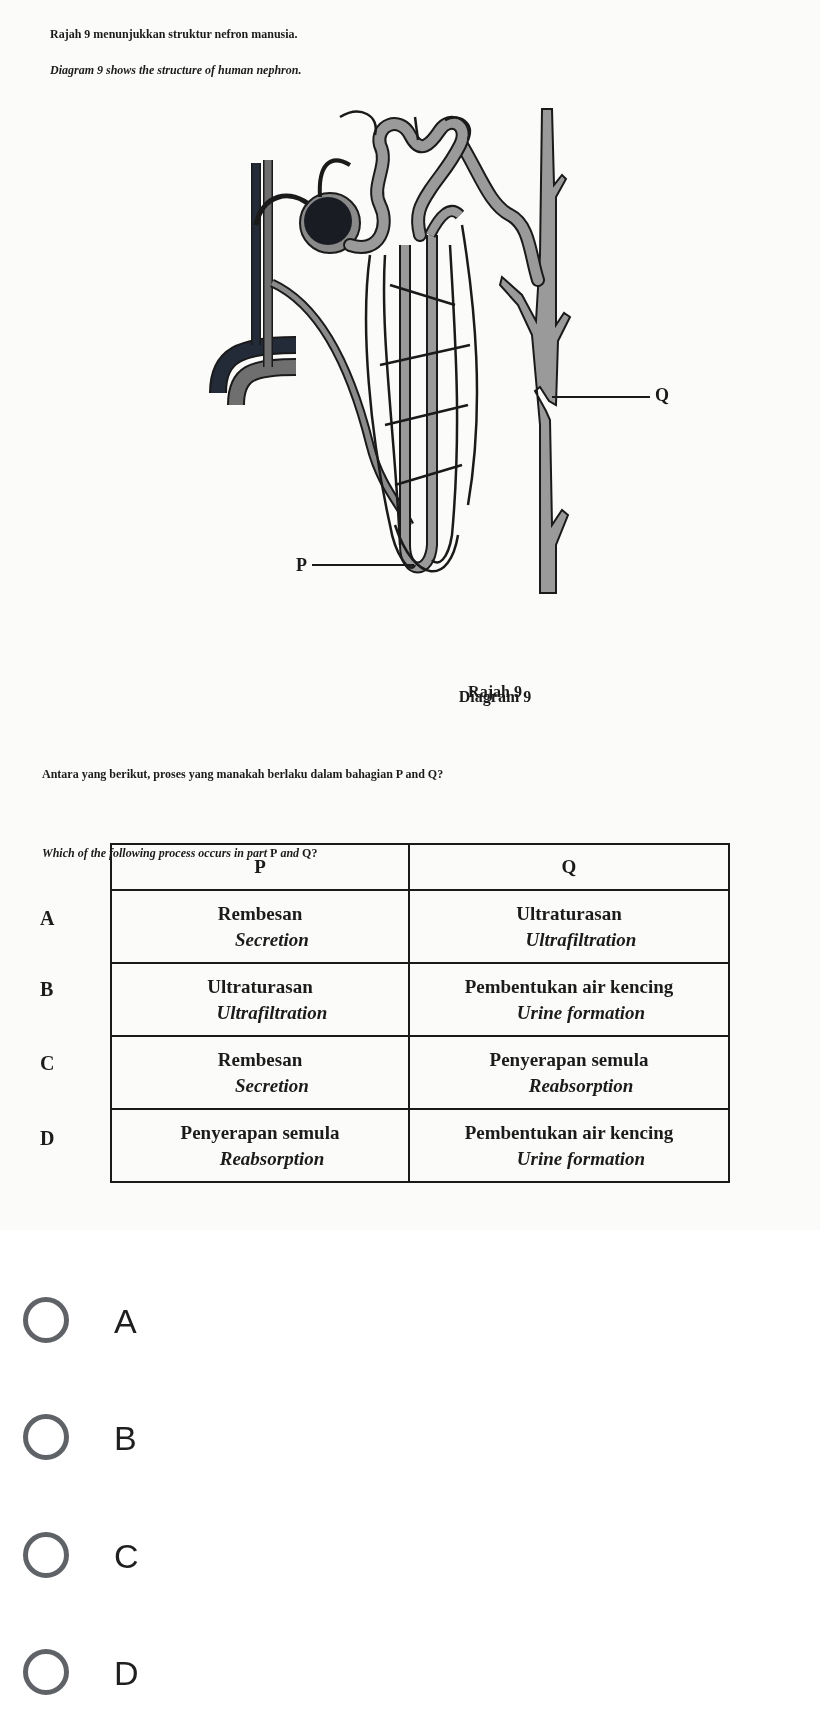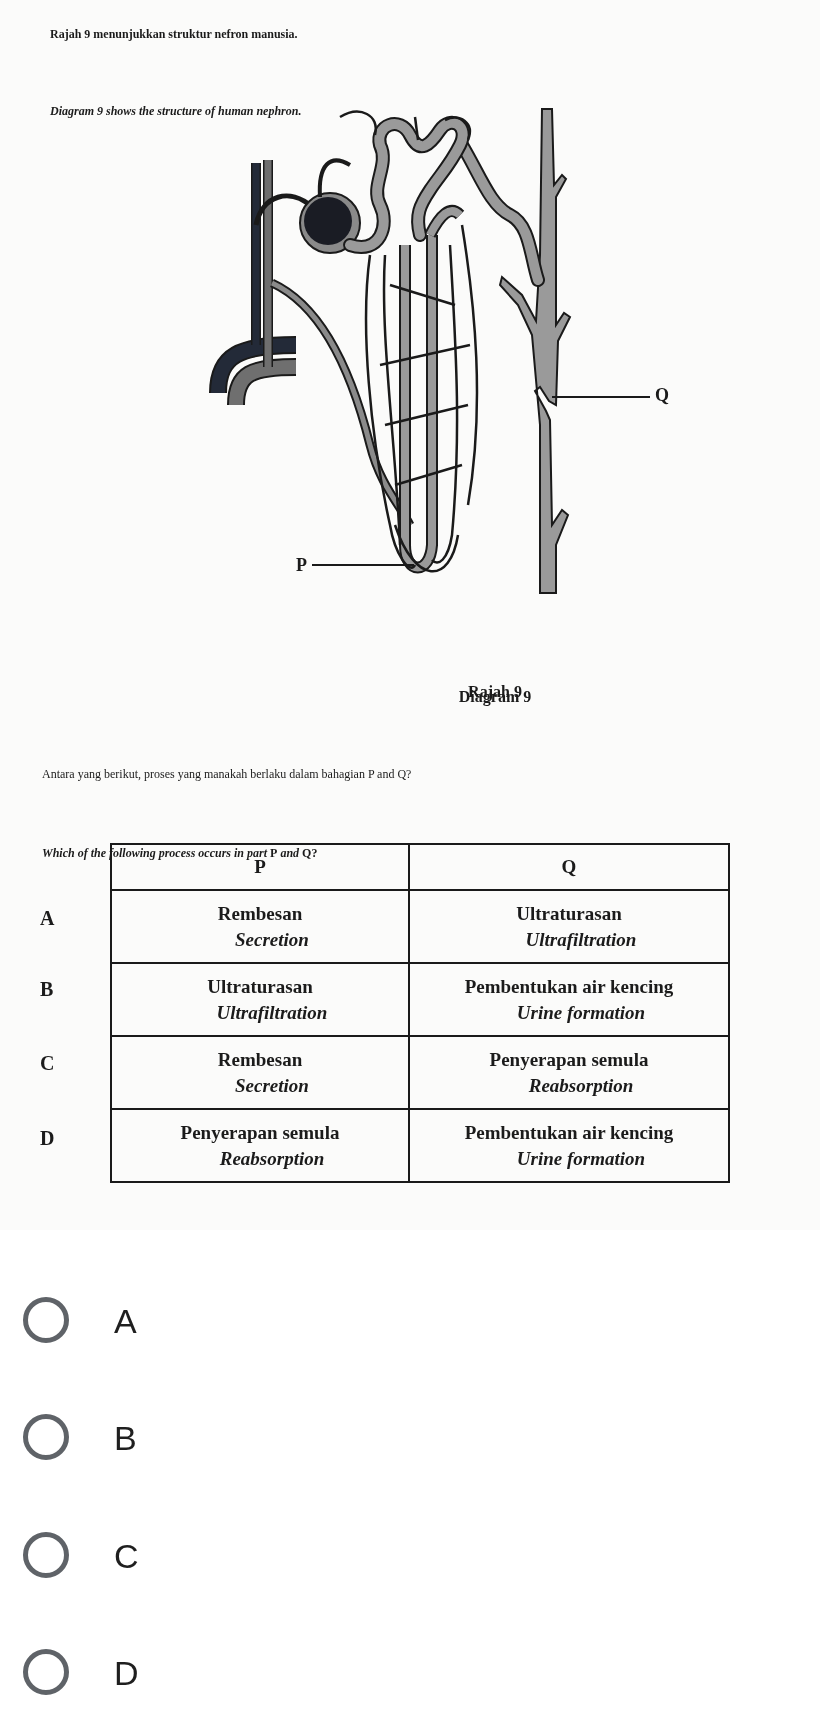--- a/index.html
+++ b/index.html
@@ -5,26 +5,26 @@
   html, body { margin: 0; padding: 0; background: #ffffff; }
   body { width: 820px; height: 1711px; position: relative; overflow: hidden; }
   .scan {
     position: absolute; left: 0; top: 0; width: 820px; height: 1230px;
     background: #fbfbfa;
     font-family: "Liberation Serif", "DejaVu Serif", serif;
     color: #1b1b1b;
   }
   .q-line { position: absolute; left: 50px; font-size: 12px; line-height: 24px; white-space: nowrap; }
   .q-line.bold { font-weight: bold; }
-  .q-line.ital { font-style: italic; font-weight: bold; margin-top: 41px; }
+  .q-line.ital { font-style: italic; font-weight: bold; }
   #l1 { top: 22px; }
   #l2 { top: 58px; }
   #l3 { left: 42px; top: 762px; }
   #l4 { left: 42px; top: 797px; }
-  .l3-text { font-weight: normal; }
+  .l3-text { font-weight: bold; }
   .l4-text { font-weight: bold; font-style: italic; margin-top: 44px; }
   .upright { font-style: normal; }
 
   .diagram { position: absolute; left: 200px; top: 105px; width: 560px; height: 575px; }
   .caption { position: absolute; width: 200px; text-align: center; font-size: 16px; font-weight: bold; }
   #cap1 { left: 395px; top: 683px; }
   #cap2 { left: 395px; top: 688px; }
   .label-pq { position: absolute; font-size: 18px; font-weight: bold; }
 
   table.opts {

